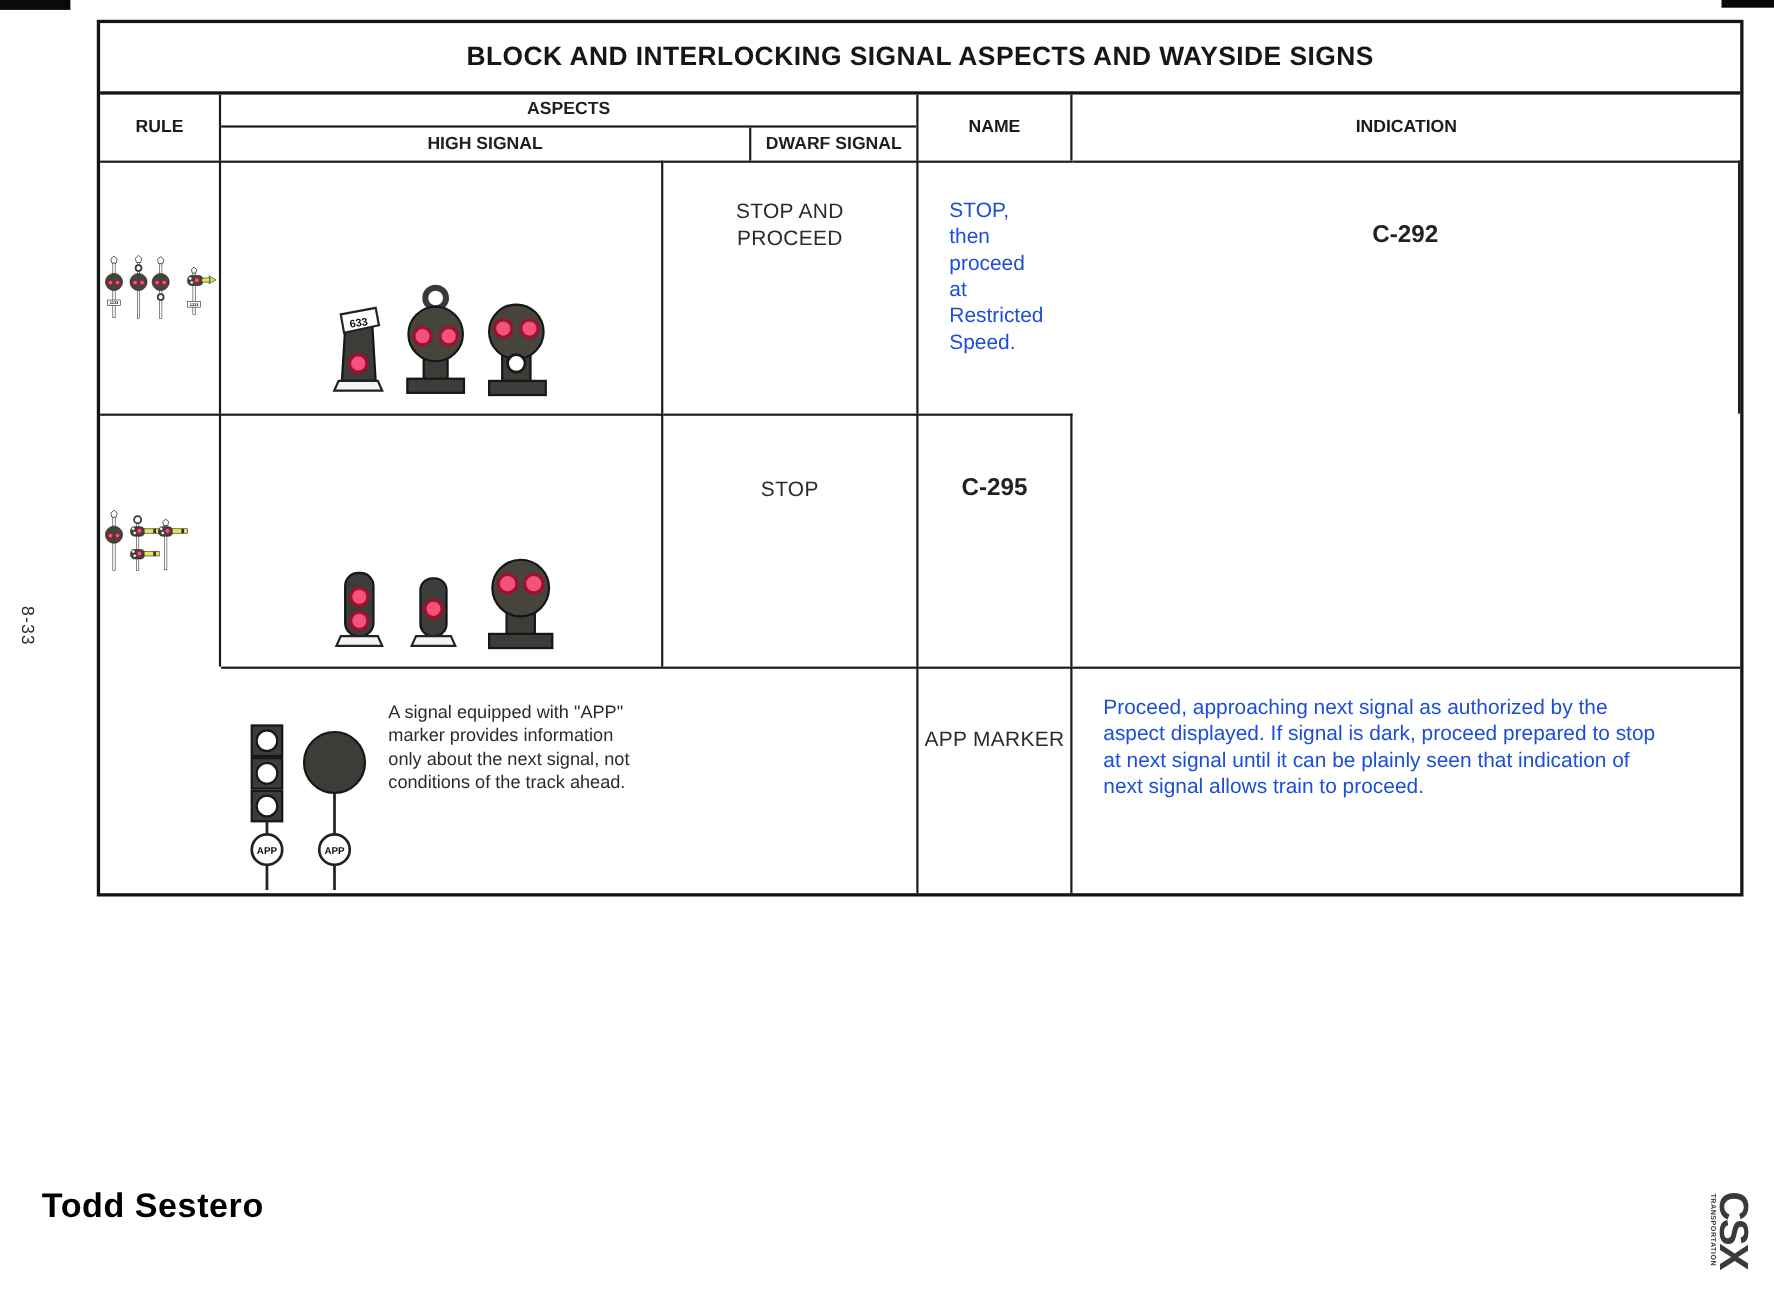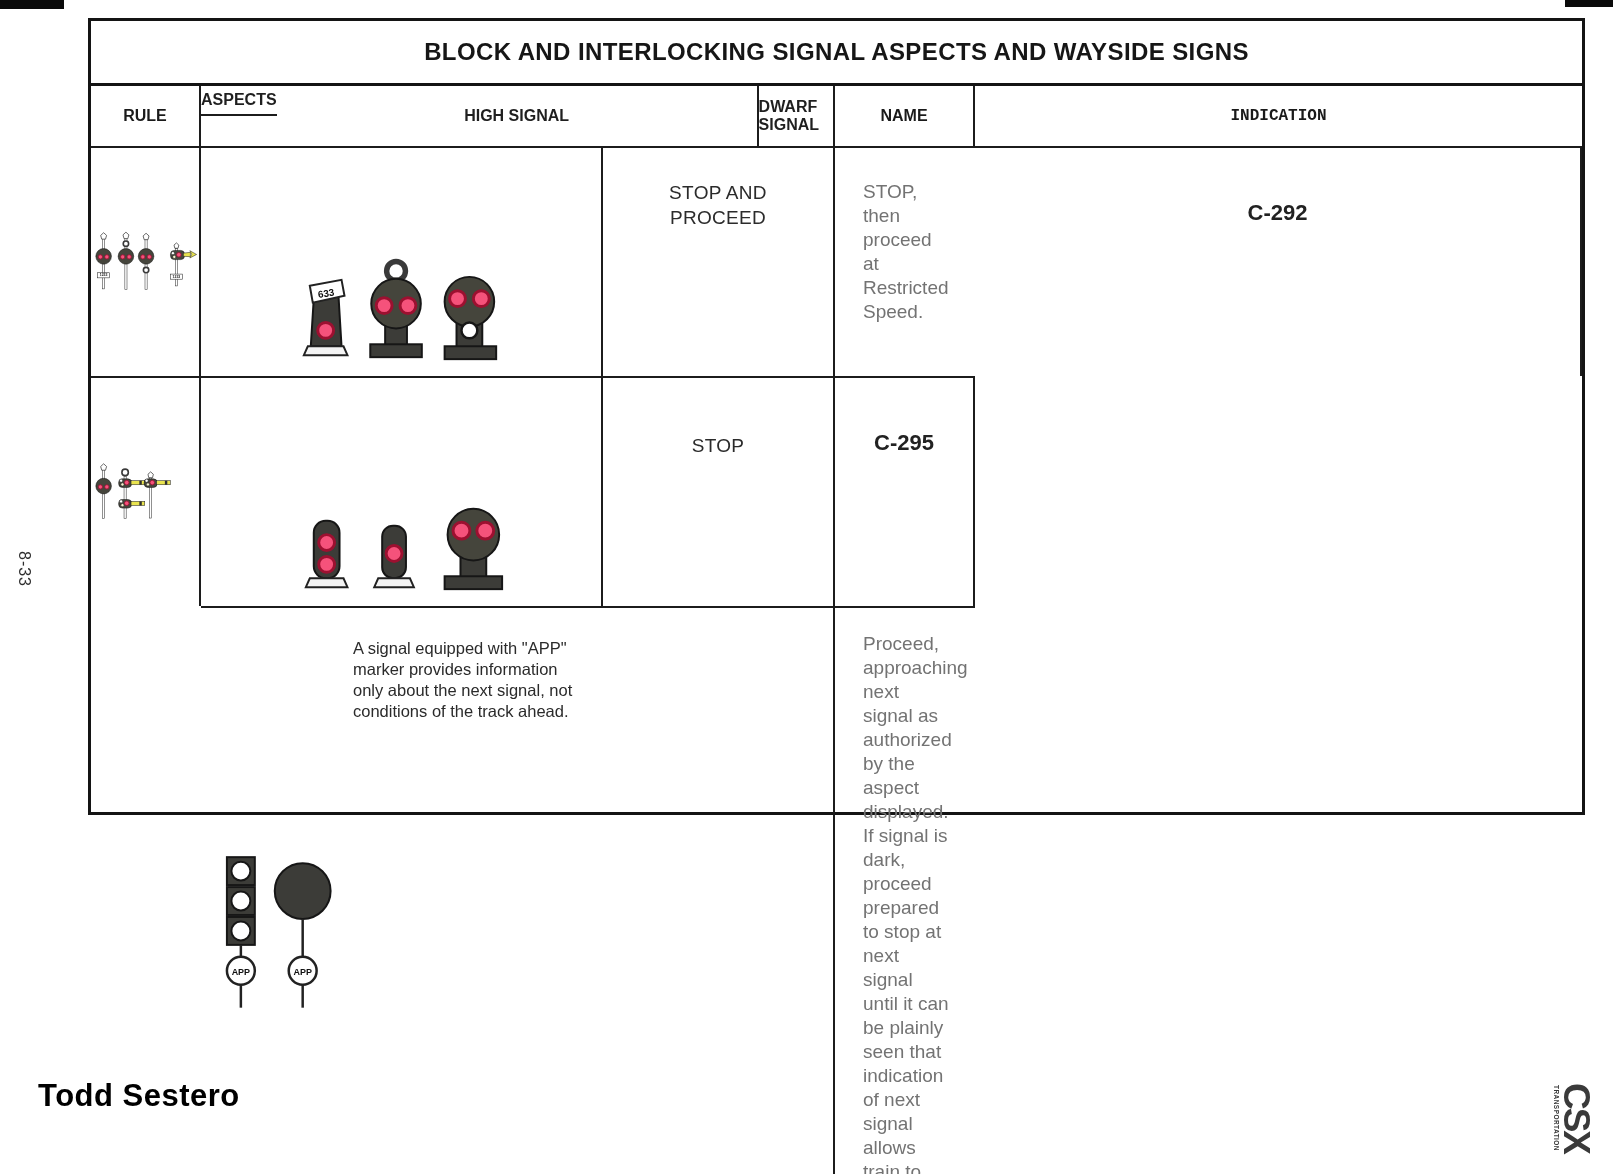--- a/index.html
+++ b/index.html
@@ -33,34 +33,34 @@
   .br{border-right:2px solid #1c1c1c;}
 
   #title-cell{
     grid-column:1/-1;grid-row:1;border-bottom:3px solid #141414;
     display:flex;align-items:center;justify-content:center;
     font-size:24px;font-weight:bold;letter-spacing:0.4px;color:#161616;
   }
   .hdr{display:flex;align-items:center;justify-content:center;
        font-size:16px;font-weight:bold;color:#1a1a1a;}
   #hdr-rule{grid-column:1;grid-row:2;}
-  #hdr-aspects-wrap{grid-column:2/4;grid-row:2;display:flex;flex-direction:row;}
+  #hdr-aspects-wrap{grid-column:2/4;grid-row:2;display:flex;flex-direction:column;}
   #hdr-aspects{height:28px;border-bottom:2px solid #1c1c1c;display:flex;align-items:center;justify-content:center;font-size:16px;font-weight:bold;}
   #hdr-sub{flex:1;display:flex;}
   #hdr-high{width:482px;box-sizing:border-box;border-right:2px solid #1c1c1c;display:flex;align-items:center;justify-content:center;font-size:16px;font-weight:bold;}
   #hdr-dwarf{flex:1;display:flex;align-items:center;justify-content:center;font-size:16px;font-weight:bold;}
   #hdr-name{grid-column:4;grid-row:2;}
-  #hdr-ind{grid-column:5;grid-row:2;font-family:Liberation Mono, monospace;}
+  #hdr-ind{grid-column:5;grid-row:2;}
 
   .rule-cell{display:flex;justify-content:center;
              font-size:22px;font-weight:bold;color:#222;}
   .rule-cell span{margin-top:52px;}
   .name-cell{font-size:19px;color:#2b2b2b;text-align:center;letter-spacing:0.3px;}
   .name-cell .nm{display:inline-block;max-width:112px;line-height:25px;}
-  .ind-cell{font-size:19px;color:#737373;line-height:24px;}
+  .ind-cell{font-size:19px;color:#1d4ed8;line-height:24px;}
   .ind-cell .tx{display:block;padding-left:28px;padding-right:24px;max-width:505px;}
   .pt32{padding-top:32px;} .pt55{padding-top:55px;} .pt58{padding-top:58px;} .pt52{padding-top:52px;} .pt28{padding-top:24px;}
 
   .sig-svg{position:absolute;left:0;top:0;width:100%;height:100%;}
   svg text{font-family:"Liberation Sans", sans-serif;}
 
   
   #app-note{
     position:absolute;left:152px;top:30px;width:238px;
     font-size:16.5px;line-height:21px;color:#2b2b2b;
@@ -284,20 +284,21 @@
         <circle cx="102" cy="86" r="28" fill="#3c3c38" stroke="#161616" stroke-width="2"></circle>
         <line x1="102" y1="114" x2="102" y2="152" stroke="#222" stroke-width="2.5"></line>
         <circle cx="102" cy="166" r="14" fill="#fff" stroke="#222" stroke-width="2.5"></circle>
         <text x="102" y="170" font-size="9" font-weight="bold" text-anchor="middle" fill="#111">APP</text>
         <line x1="102" y1="180" x2="102" y2="203" stroke="#222" stroke-width="2.5"></line>
       </g>
     </svg>
     <div id="app-note">A signal equipped with "APP" marker provides information only about the next signal, not conditions of the track ahead.</div>
   </div>
 
+  <div class="cell bt br name-cell pt52" style="grid-column:4;"><span class="nm" style="max-width:130px;">APP MARKER</span></div>
   <div class="cell bt ind-cell pt28">
       <span class="tx">Proceed, approaching next signal as authorized by the aspect displayed. If signal is dark, proceed prepared to stop at next signal until it can be plainly seen that indication of next signal allows train to proceed.</span>
     </div>
 
 </div>
 
 <div id="credit">Todd Sestero</div>
 
 <div id="csx-logo">
   <div id="csx-big">CSX</div>

